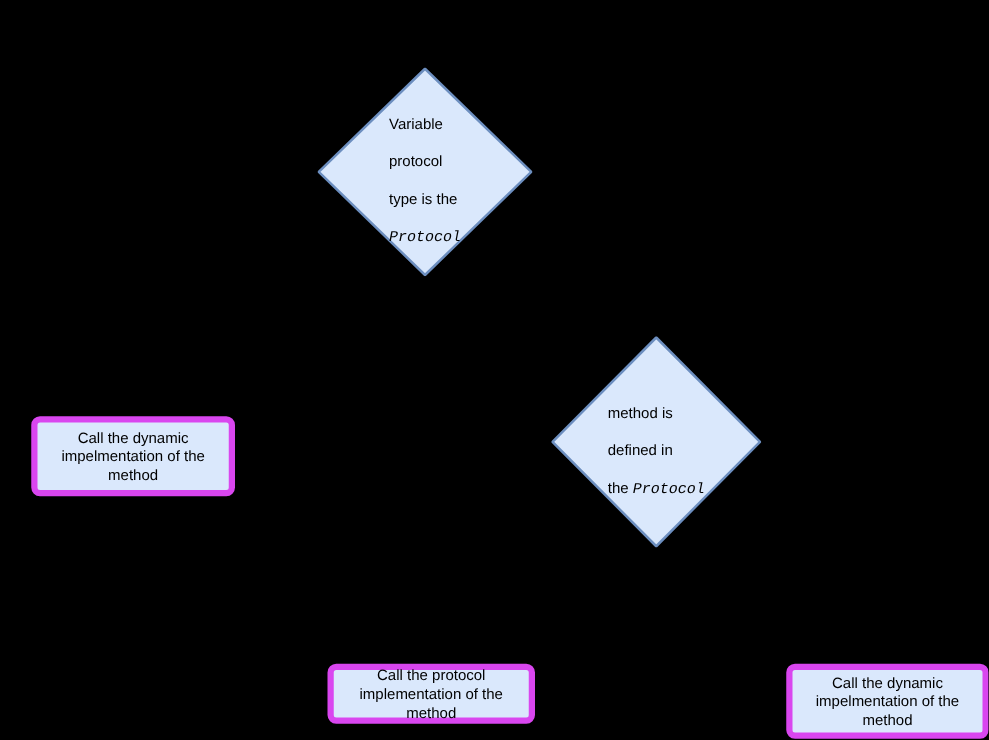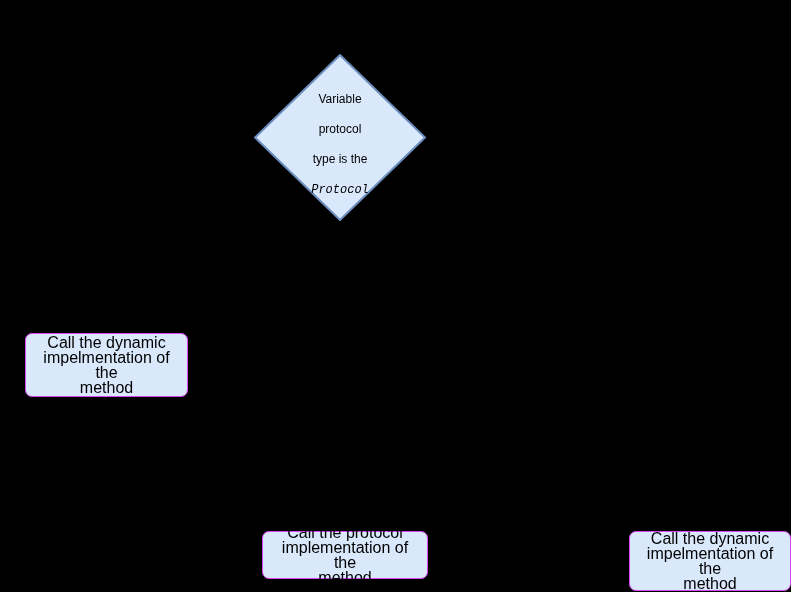--- a/index.html
+++ b/index.html
@@ -28,46 +28,45 @@
   }
   .diamond-label {
     position: absolute;
     left: 0;
     top: 0;
     width: 100%;
     height: 100%;
     display: flex;
     align-items: center;
     justify-content: center;
-    text-align: center;
     color: #000000;
     font-size: 12px;
     line-height: 15px;
     white-space: pre-line;
     padding: 0 10px;
     box-sizing: border-box;
   }
   .diamond-label em {
     font-style: italic;
     font-family: Liberation Mono, monospace;
   }
 
   
   .box {
     position: absolute;
     background: #dae8fc;
-    border: 1px solid #d946ef;
+    border: 5px solid #d946ef;
     border-radius: 7px;
     box-sizing: border-box;
     display: flex;
     align-items: center;
     justify-content: center;
     text-align: center;
     color: #000000;
-    font-size: 16px;
+    font-size: 12px;
     line-height: 15px;
     white-space: pre-line;
     padding: 0 6px;
   }
 
   
   .arrow-stub {
     position: absolute;
     width: 0;
     height: 0;
@@ -98,20 +97,32 @@
     <div class="diamond-label">
       <div>
         <span>Variable</span><br>
         <span>protocol</span><br>
         <span>type is the</span><br>
         <em>Protocol</em>
       </div>
     </div>
   </div>
 
+  <div class="diamond" id="diamond-method-defined">
+    <svg width="168" height="169" viewBox="0 0 168 169">
+      <polygon points="84,1 167,84.5 84,168 1,84.5" fill="#dae8fc" stroke="#6c8ebf" stroke-width="2" stroke-linejoin="round"></polygon>
+    </svg>
+    <div class="diamond-label">
+      <div>
+        <span>method is</span><br>
+        <span>defined in</span><br>
+        <span>the </span><em>Protocol</em>
+      </div>
+    </div>
+  </div>
 
   <div class="arrow-stub" id="arrow-stub-left"></div>
 
   <div class="box" id="box-dynamic-left">Call the dynamic
 impelmentation of the
 method</div>
 
   <div class="box" id="box-protocol-impl">Call the protocol
 implementation of the
 method</div>

